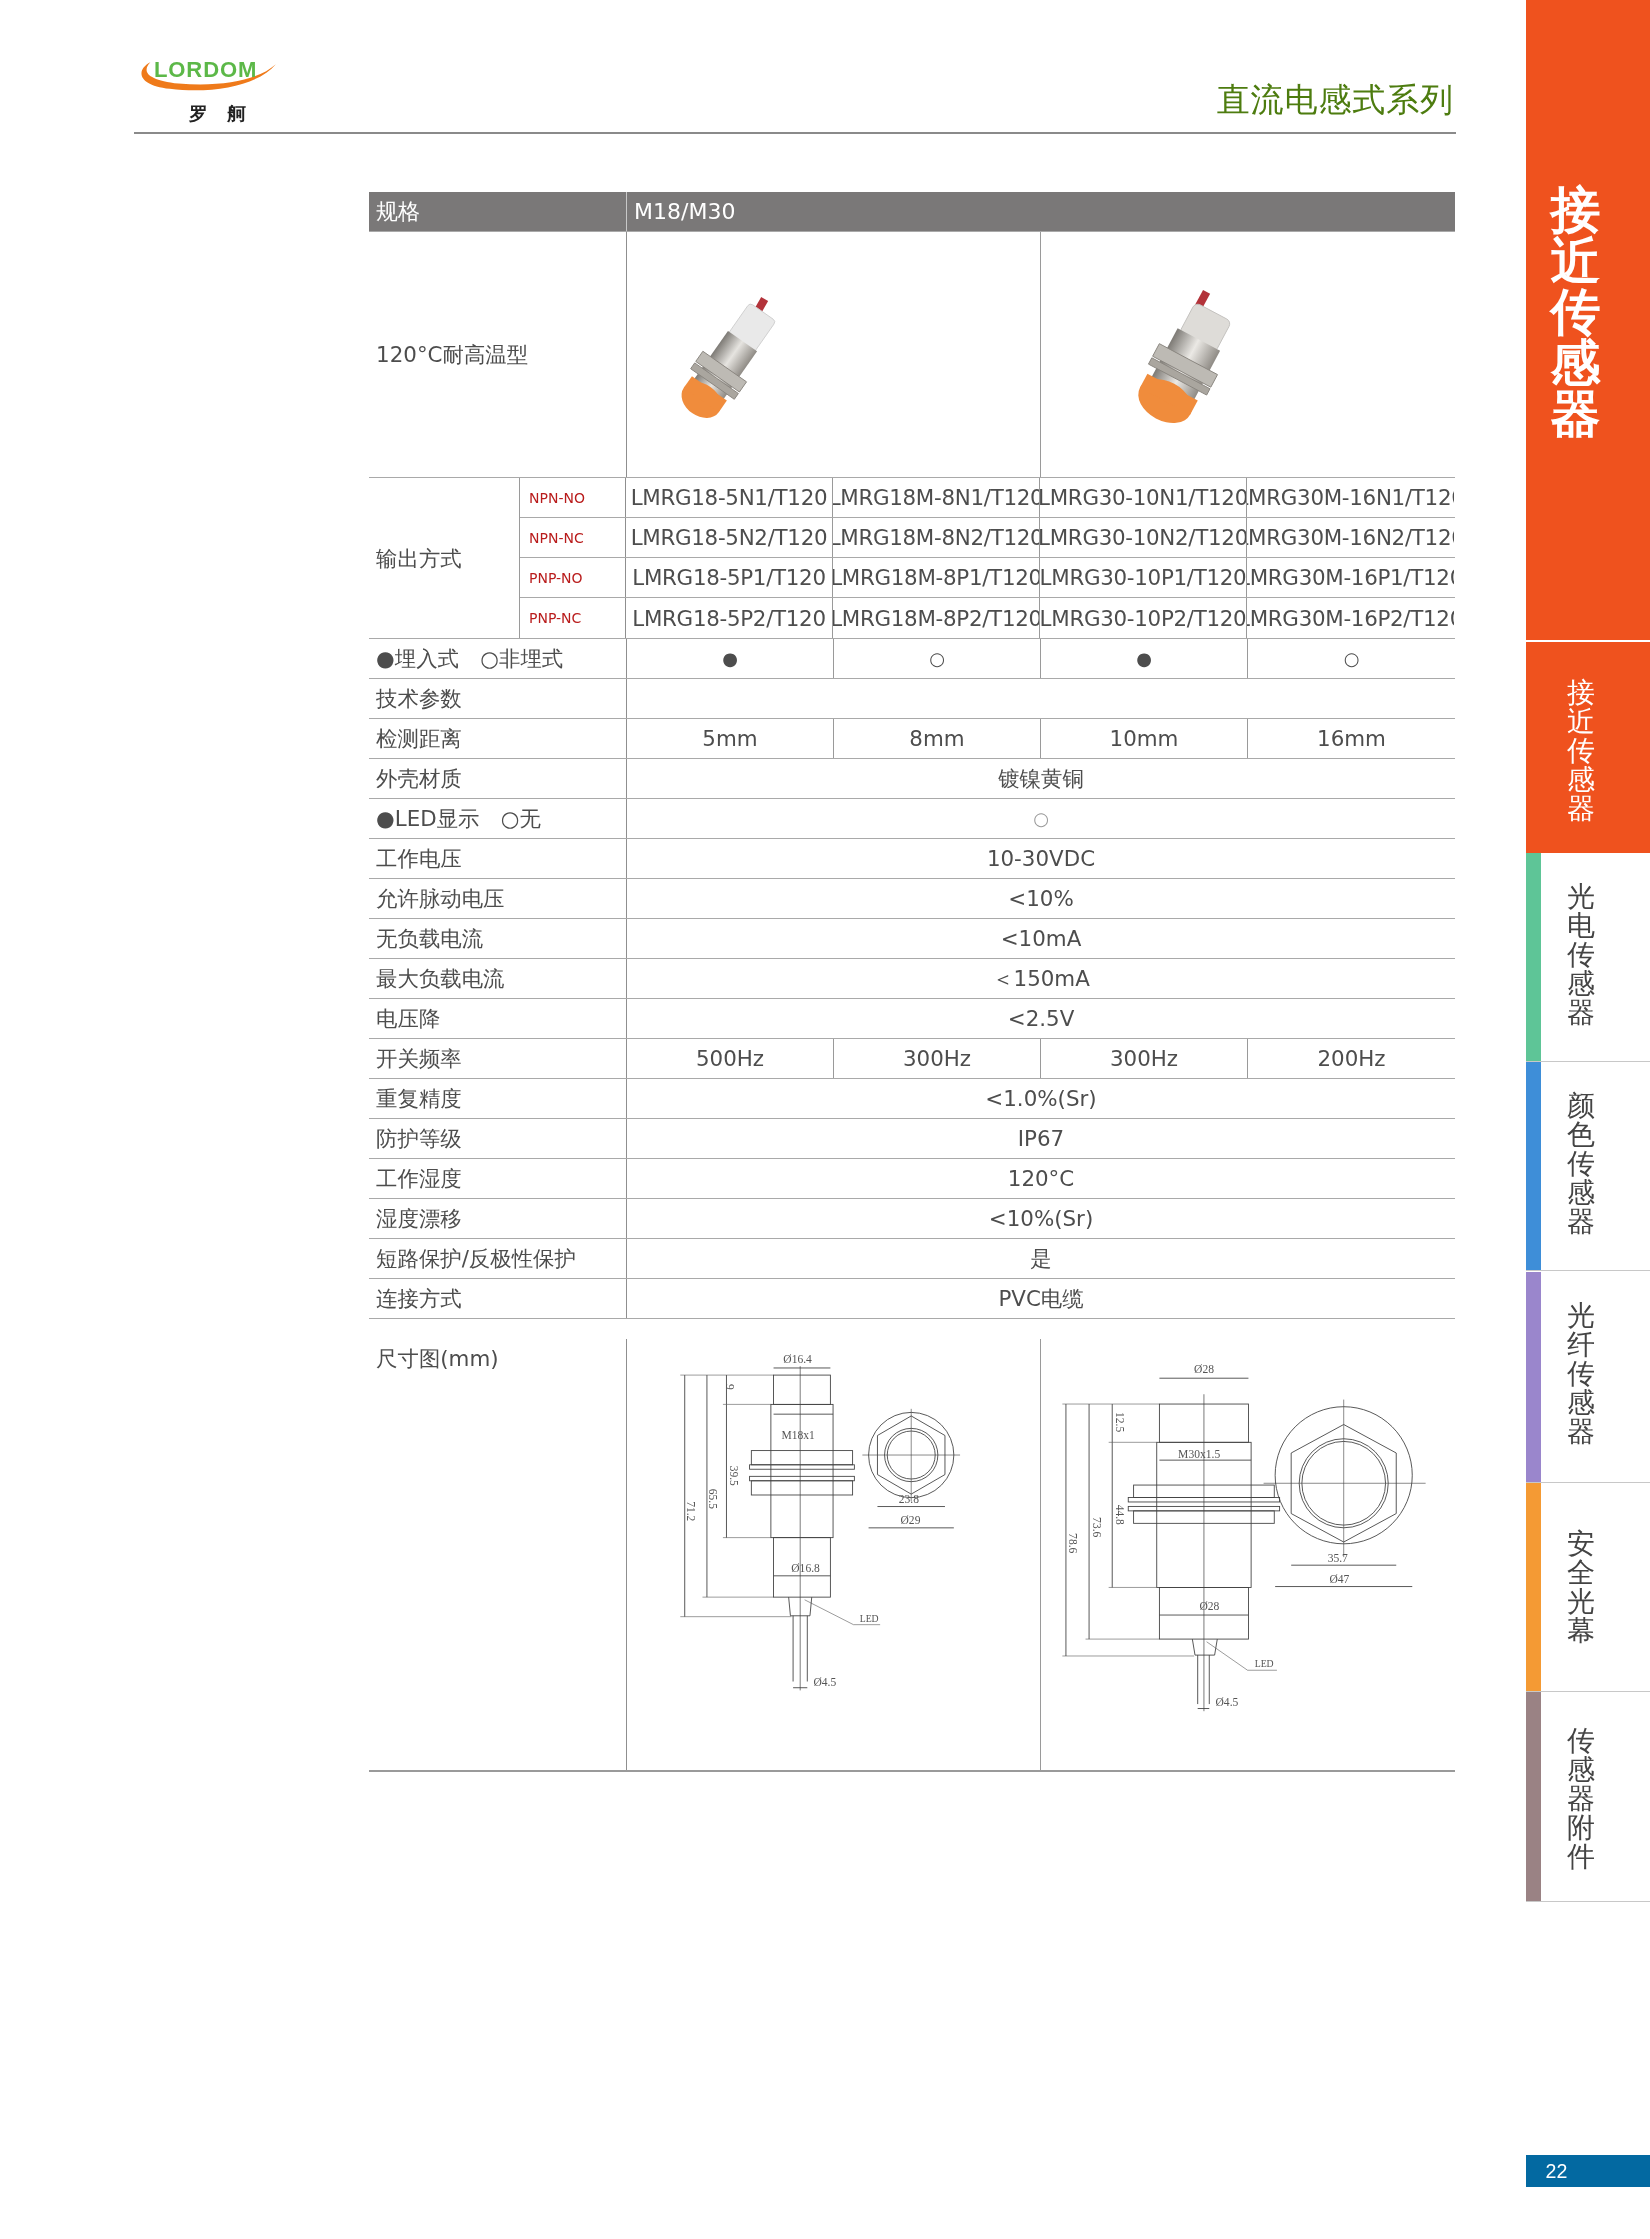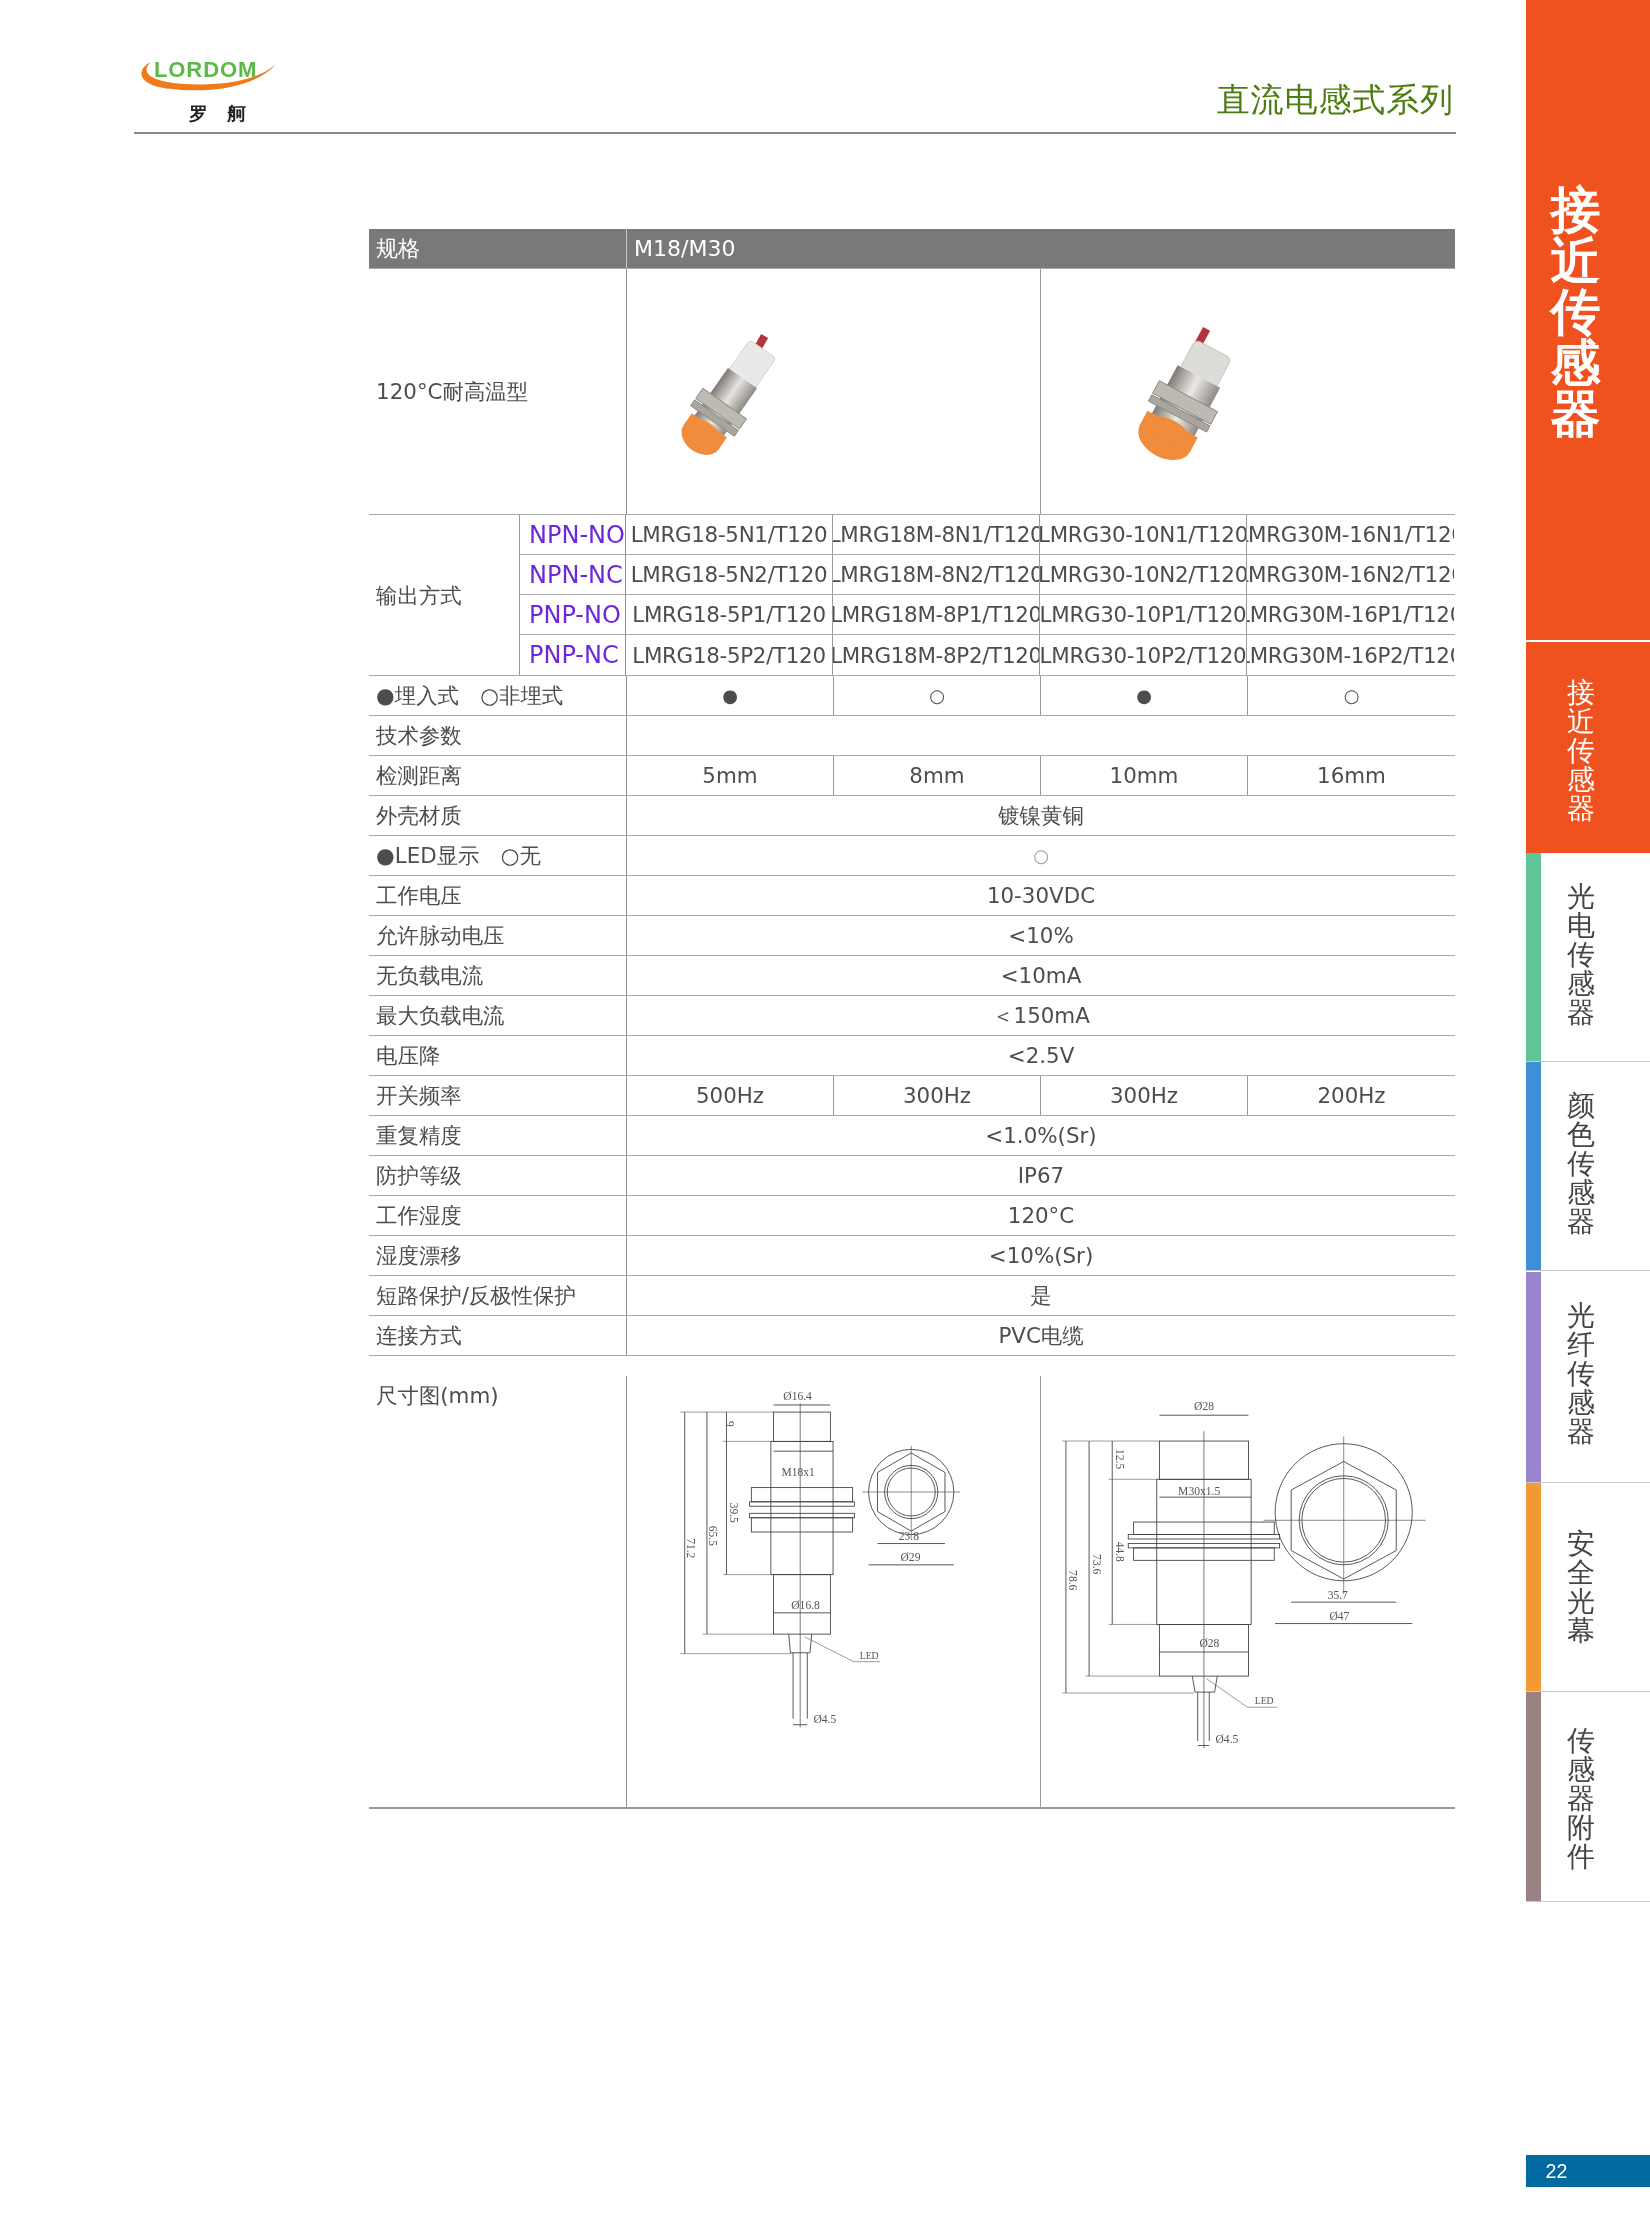--- a/index.html
+++ b/index.html
@@ -8,40 +8,40 @@
   
   .logo { position:absolute; left:134px; top:50px; width:160px; height:71px; }
   .logo svg { display:block; }
   .logo-cn { position:absolute; left:189px; top:101px; font-size:18.7px; font-weight:bold; color:#222; letter-spacing:19.6px; font-family:"DejaVu Sans",sans-serif; }
   .series-title { position:absolute; right:196px; top:78px; font-size:33px; color:#4d7c0f; font-family:"DejaVu Sans",sans-serif; letter-spacing:0.9px; }
   .header-rule { position:absolute; left:134px; top:132px; width:1322px; height:1.8px; background:#8a8a8a; }
 
   
   .spec { position:absolute; left:369px; top:192px; width:1086px; }
   .row { position:relative; display:flex; border-bottom:1.8px solid #a9a9a9; box-sizing:border-box; }
-  .row.head { background:#7a7878; color:#fff; height:40px; border-bottom:1.8px solid #a9a9a9;margin-top:37px; }
+  .row.head { background:#7a7878; color:#fff; height:40px; border-bottom:1.8px solid #a9a9a9; }
   .row.head .lbl, .row.head .val { color:#fff; font-size:22px; }
   .cell { box-sizing:border-box; display:flex; align-items:center; font-size:21.4px; color:#4d4d4d; font-family:"DejaVu Sans",sans-serif; white-space:nowrap; overflow:hidden; }
   .c-label { width:258px; padding-left:7.1px; border-right:1.8px solid #8f8f8f; }
   .c-full { flex:1; justify-content:center; }
   .c-q { width:207px; justify-content:center; border-right:1.8px solid #9a9a9a; }
   .c-q:last-child { border-right:none; }
   .c-h { width:414px; justify-content:center; border-right:1.8px solid #9a9a9a; }
   .c-h:last-child { border-right:none; }
   .std { height:40px; }
   .img-row { height:246px; }
   .img-row .c-label { align-items:center; }
 
   
   .out-group { display:flex; border-bottom:1.8px solid #a9a9a9; }
   .out-label { width:151px; padding-left:7.1px; box-sizing:border-box; display:flex; align-items:center; font-size:21.4px; border-right:1.8px solid #9a9a9a; font-family:"DejaVu Sans",sans-serif; color:#4d4d4d; }
   .out-rows { flex:1; }
   .out-row { display:flex; height:40px; border-bottom:1.8px solid #a9a9a9; box-sizing:border-box; }
   .out-row:last-child { border-bottom:none; }
-  .out-sub { width:106px; padding-left:9px; box-sizing:border-box; border-right:1.8px solid #8f8f8f; display:flex; align-items:center; font-size:24px; color:#6d28d9; font-family:"DejaVu Sans",sans-serif; }
+  .out-sub { width:106px; padding-left:9px; box-sizing:border-box; border-right:1.8px solid #8f8f8f; display:flex; align-items:center; font-size:14px; color:#b91c1c; font-family:"DejaVu Sans",sans-serif; }
   .out-row .c-q { font-size:21.4px; letter-spacing:-0.3px; }
 
   .dim-row { height:433px; border-bottom:2.7px solid #9a9a9a;margin-top:20px; }
   .dim-row .c-label { align-items:flex-start; padding-top:5.3px; }
   .dim-row .c-h svg { display:block; }
 
   .mark { font-size:18px; }
 
   
   .side { position:absolute; left:1526px; top:0; width:125px; height:1925px; }

